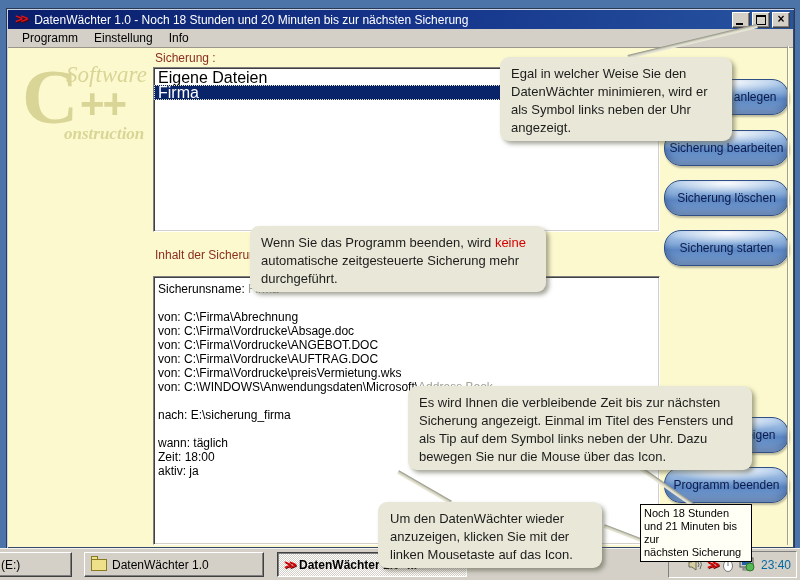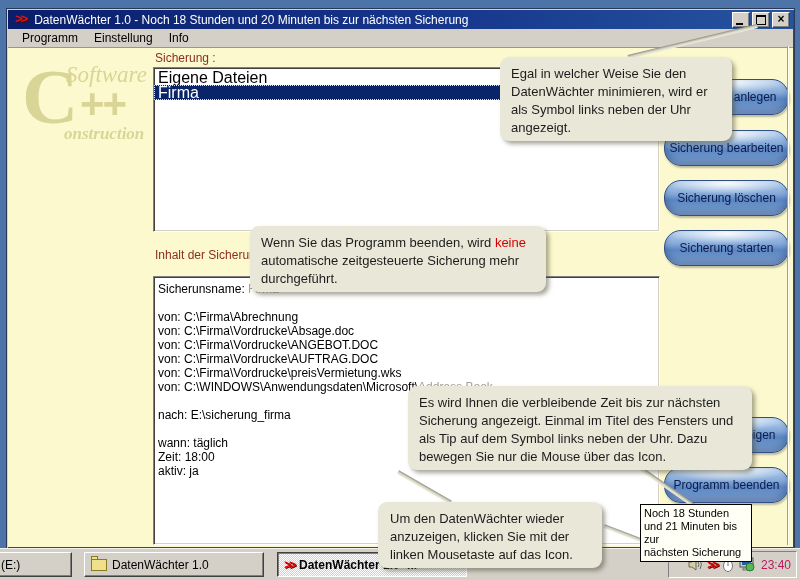--- a/index.html
+++ b/index.html
@@ -93,21 +93,21 @@
   .folder-ic .back{position:absolute;left:0;top:0;width:16px;height:12px;
         background:#efe08a;border:1px solid #8a7a20;box-sizing:border-box}
   .folder-ic .tab{position:absolute;left:0;top:-3px;width:7px;height:4px;
         background:#efe08a;border:1px solid #8a7a20;border-bottom:none;box-sizing:border-box}
   .red-arrows{color:#e00000;font-weight:bold;font-style:italic;letter-spacing:-2px;
         font-size:12px;text-shadow:1px 1px 0 #700000}
   .tray{position:absolute;left:668px;top:2px;width:129px;height:27px;
         border:1px solid;border-color:#808080 #fff #fff #808080;
         display:flex;align-items:center;justify-content:flex-end;gap:4px;
         padding:0 5px;box-sizing:border-box}
-  .clock{font-size:12px;color:#be185d;margin-left:2px}
+  .clock{font-size:12px;color:#0369a1;margin-left:2px}
 </style>
 </head>
 <body>
 
 <div class="window">
 
   <div class="titlebar">
     <span class="title-icon">&gt;&gt;</span>
     <span class="title-text">DatenWächter 1.0 - Noch 18 Stunden und 20 Minuten bis zur nächsten Sicherung</span>
     <span class="winbtns">

